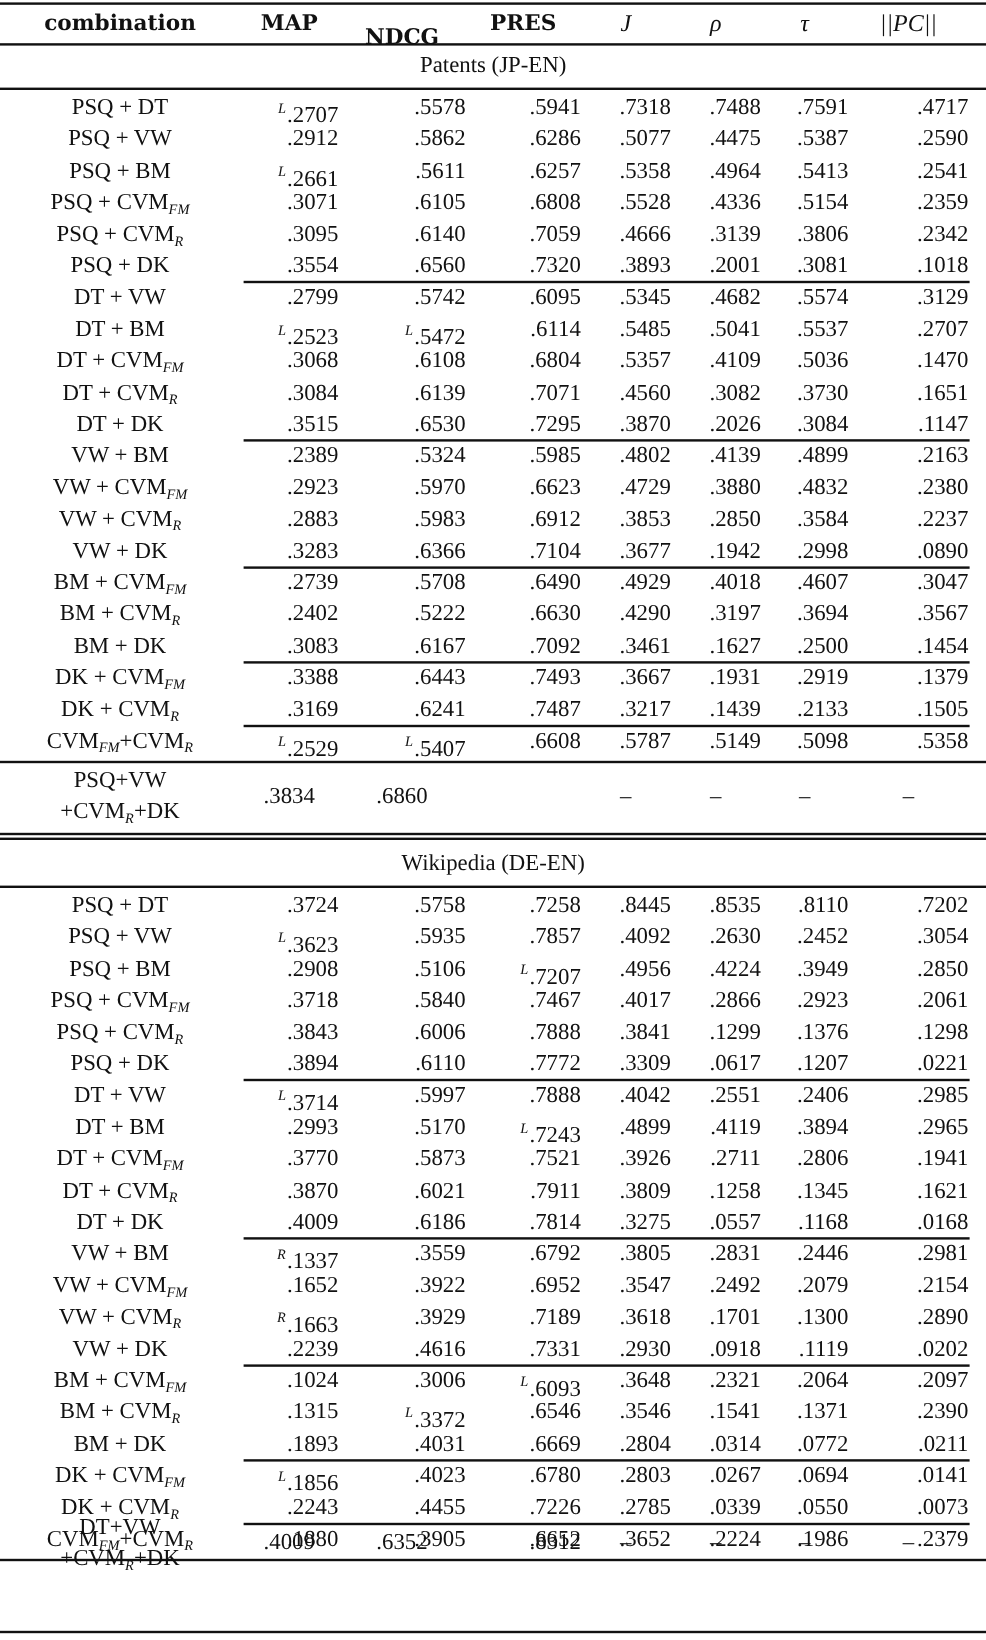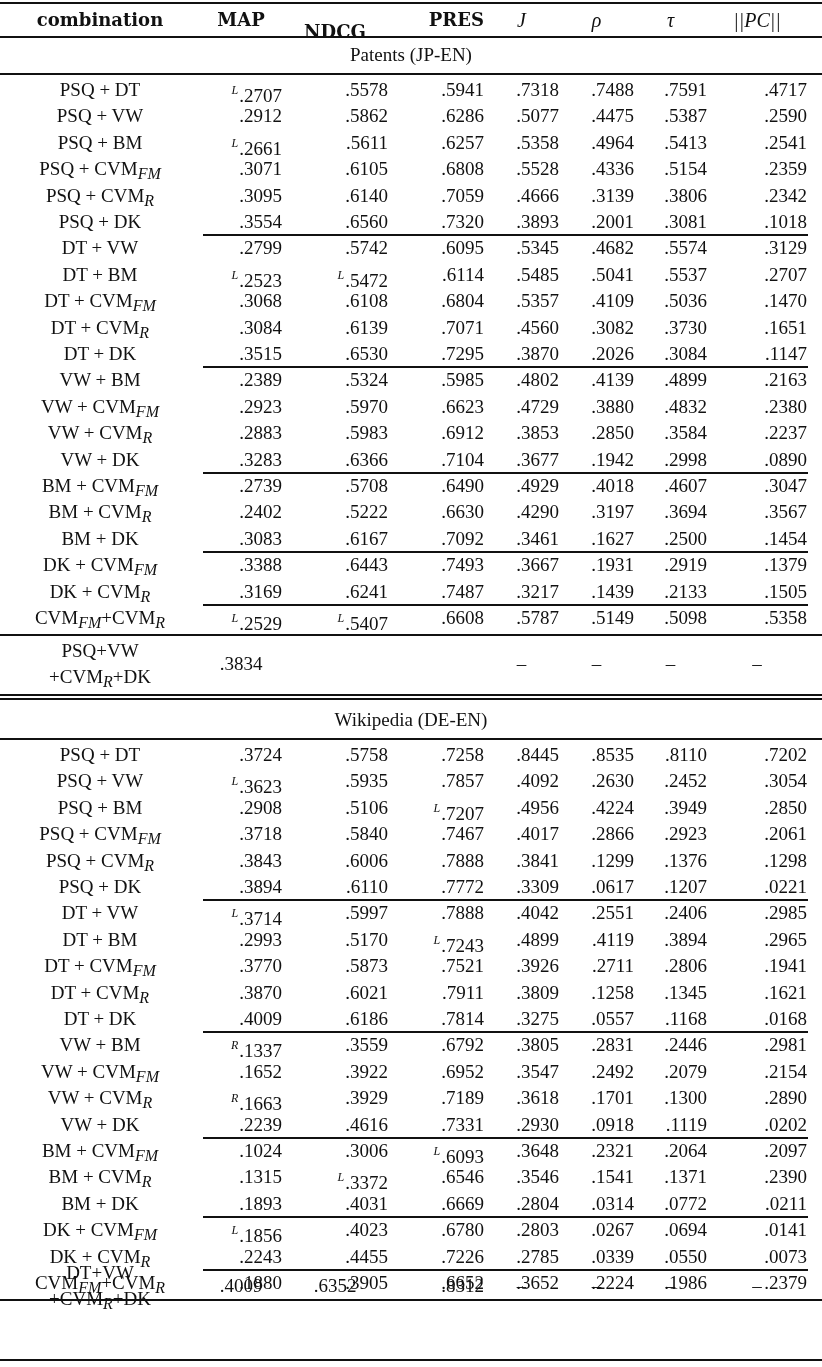--- a/index.html
+++ b/index.html
@@ -14,36 +14,36 @@
   .c2 { left: 282px; width: 106px; }
   .c3 { left: 388px; width: 96px; }
   .c4 { left: 484px; width: 75px; }
   .c5 { left: 559px; width: 75px; }
   .c6 { left: 634px; width: 73px; }
   .c7 { left: 707px; width: 100px; }
   .hdr .cell { font-weight: bold; font-family: "DejaVu Serif", serif; font-size: 18px; }
   .hdr .ital { font-weight: normal; font-style: italic; font-family: "Liberation Serif", serif; font-size: 20px; text-align: center; }
   .section { position: absolute; left: 0; width: 822px; text-align: center; font-size: 19px; font-family: "Liberation Serif", serif; }
   sup.mk { font-style: italic; font-size: 12px; vertical-align: 8px; margin-right: 1px; }
-  sub.s { font-style: italic; font-size: 16px; vertical-align: -4px; }
+  sub.s { font-style: italic; font-size: 12px; vertical-align: -4px; }
   .dash { text-align: center; }
   .tall .cell { height: 52px; line-height: 26px; }
   .tall .mid { line-height: 52px; }
   .gline { position: absolute; height: 1.5px; background: #111; left: 203px; width: 605px; }
 </style>
 </head>
 <body>
 
 <div id="tbl">
     <div class="rule" style="top: 2px; height: 2px;"></div>
     <div class="row hdr" style="top: 7px;">
       <div class="cell c0">combination</div>
       <div class="cell c1 num" style="text-align: center;">MAP</div>
       <div class="cell c2 num" style="text-align: center; margin-top: 12px;">NDCG</div>
-      <div class="cell c3 num" style="">PRES</div>
+      <div class="cell c3 num" style="text-align: center;">PRES</div>
       <div class="cell c4 ital">J</div>
       <div class="cell c5 ital">ρ</div>
       <div class="cell c6 ital">τ</div>
       <div class="cell c7 ital">||PC||</div>
     </div>
     <div class="rule" style="top: 36px; height: 1.5px;"></div>
     <div class="section" style="top: 42px; height: 26px; line-height: 26px;">Patents (JP-EN)</div>
     <div class="rule" style="top: 73px; height: 1.5px;"></div>
     <div class="row" style="top: 77px;">
       <div class="cell c0"><span>PSQ + DT</span></div>
@@ -260,20 +260,21 @@
       <div class="cell num c6">.5098</div>
       <div class="cell num c7">.5358</div>
     </div>
     <div class="rule" style="top: 634.4px; height: 1.5px;"></div>
     <div class="row tall" style="top: 638.4px; height: 52px;">
       <div class="cell c0">
         <div>PSQ+VW</div>
         <div><span>+CVM</span><sub class="s">R</sub><span>+DK</span></div>
       </div>
       <div class="cell mid c1 num" style="text-align: center;">.3834</div>
+      <div class="cell mid c2 num" style="text-align: center;">.6860</div>
       <div class="cell mid c4 dash" style="text-align: center;">–</div>
       <div class="cell mid c5 dash" style="text-align: center;">–</div>
       <div class="cell mid c6 dash" style="text-align: center;">–</div>
       <div class="cell mid c7 dash" style="text-align: center;">–</div>
     </div>
     <div class="rule" style="top: 694.4px; height: 1.5px;"></div>
     <div class="rule" style="top: 698.4px; height: 1.5px;"></div>
     <div class="section" style="top: 707px; height: 26px; line-height: 26px;">Wikipedia (DE-EN)</div>
     <div class="rule" style="top: 738px; height: 1.5px;"></div>
     <div class="row" style="top: 742px;">

